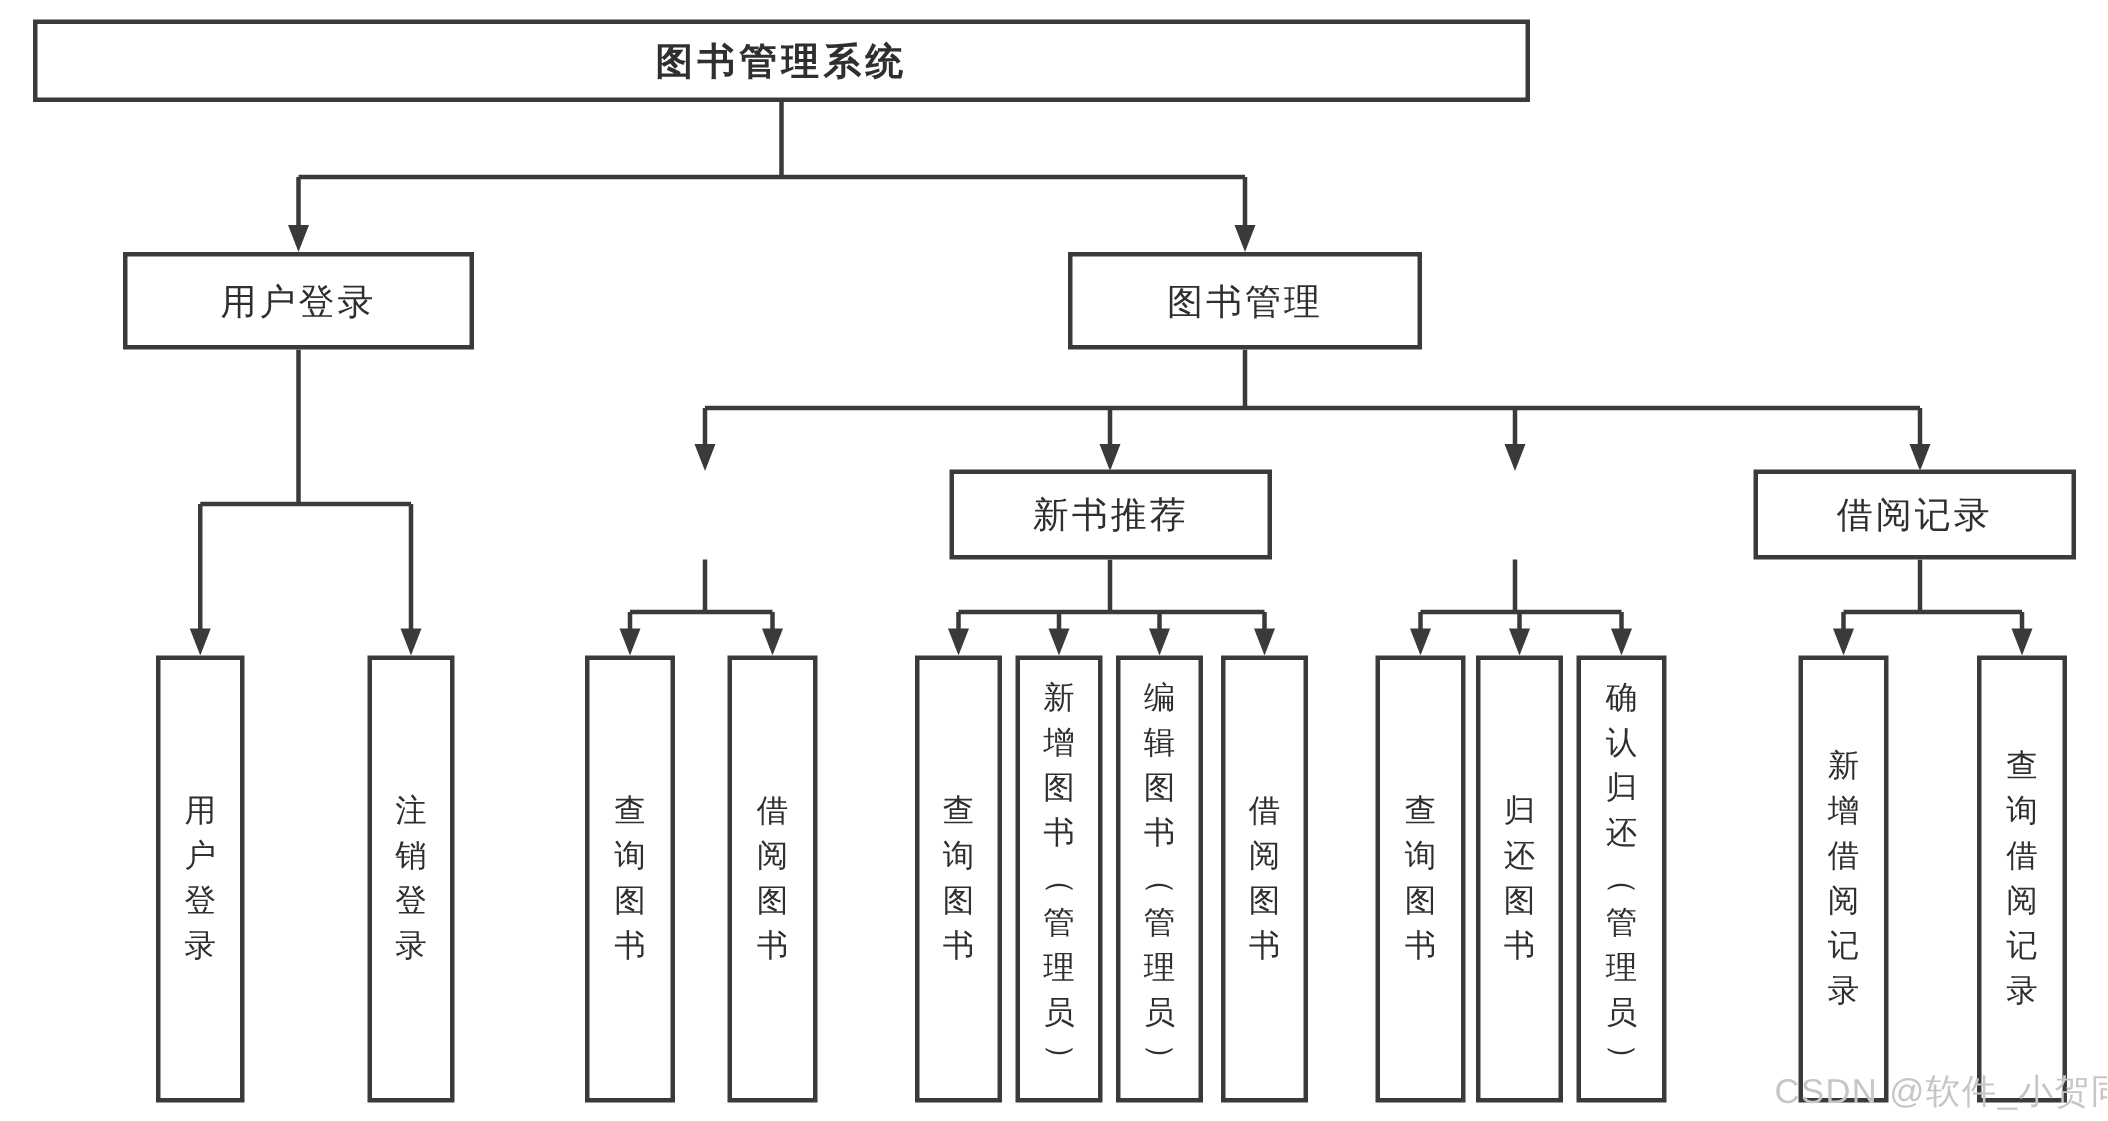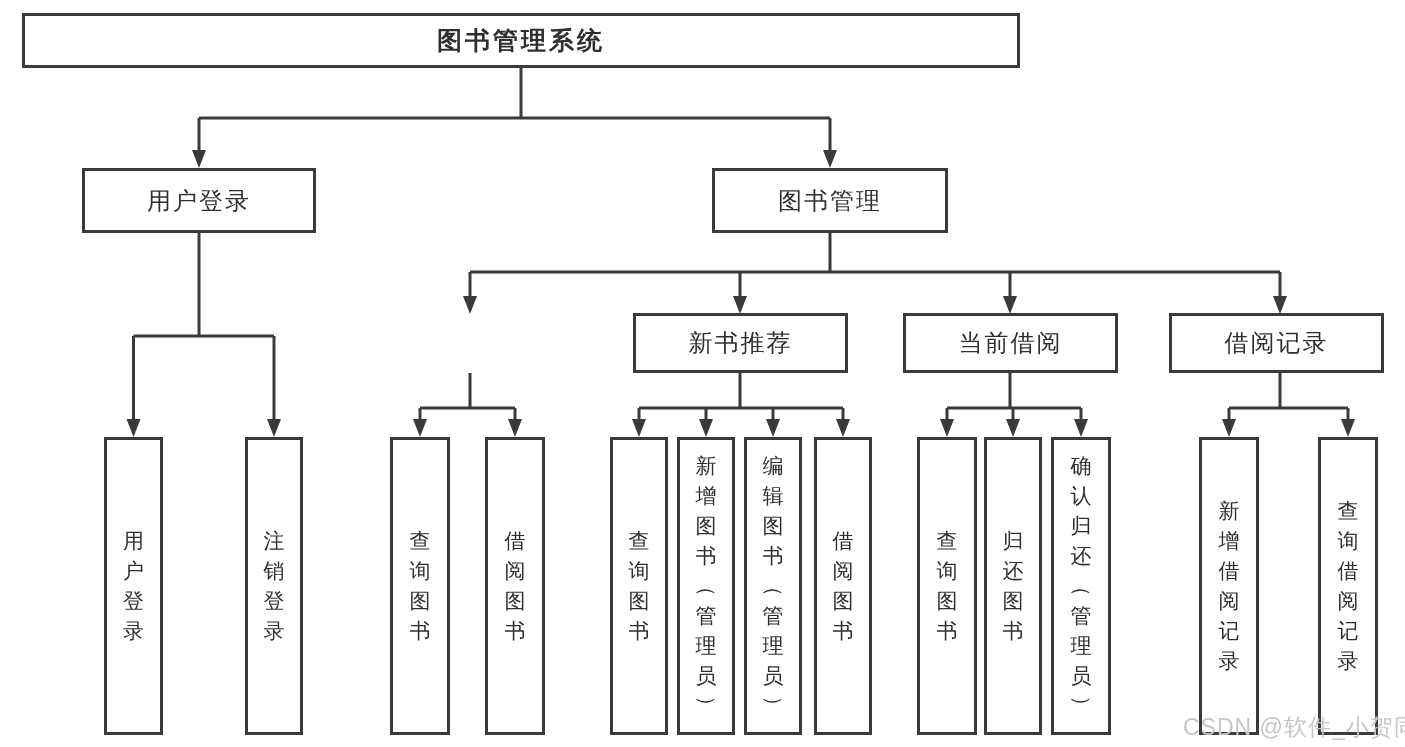--- a/index.html
+++ b/index.html
@@ -113,21 +113,20 @@
       <polygon points="1341,419 1355,419 1348,437"></polygon>
     </g>
   </svg>
 
   <div class="node hbox root-box" style="left:22px; top:13px; width:998px; height:55px;">图书管理系统</div>
 
   <div class="node hbox" style="left:82px; top:168px; width:234px; height:65px;">用户登录</div>
   <div class="node hbox" style="left:712px; top:168px; width:236px; height:65px;">图书管理</div>
 
   <div class="node hbox" style="left:633px; top:313px; width:215px; height:60px;">新书推荐</div>
-  <div class="node hbox" style="left:903px; top:313px; width:215px; height:60px;">当前借阅</div>
   <div class="node hbox" style="left:1169px; top:313px; width:215px; height:60px;">借阅记录</div>
 
   <div class="node vbox" style="left:104px; top:437px; width:59px; height:298px;">
       <span class="vchar">用</span>
       <span class="vchar">户</span>
       <span class="vchar">登</span>
       <span class="vchar">录</span>
     </div>
   <div class="node vbox" style="left:245px; top:437px; width:58px; height:298px;">
       <span class="vchar">注</span>

